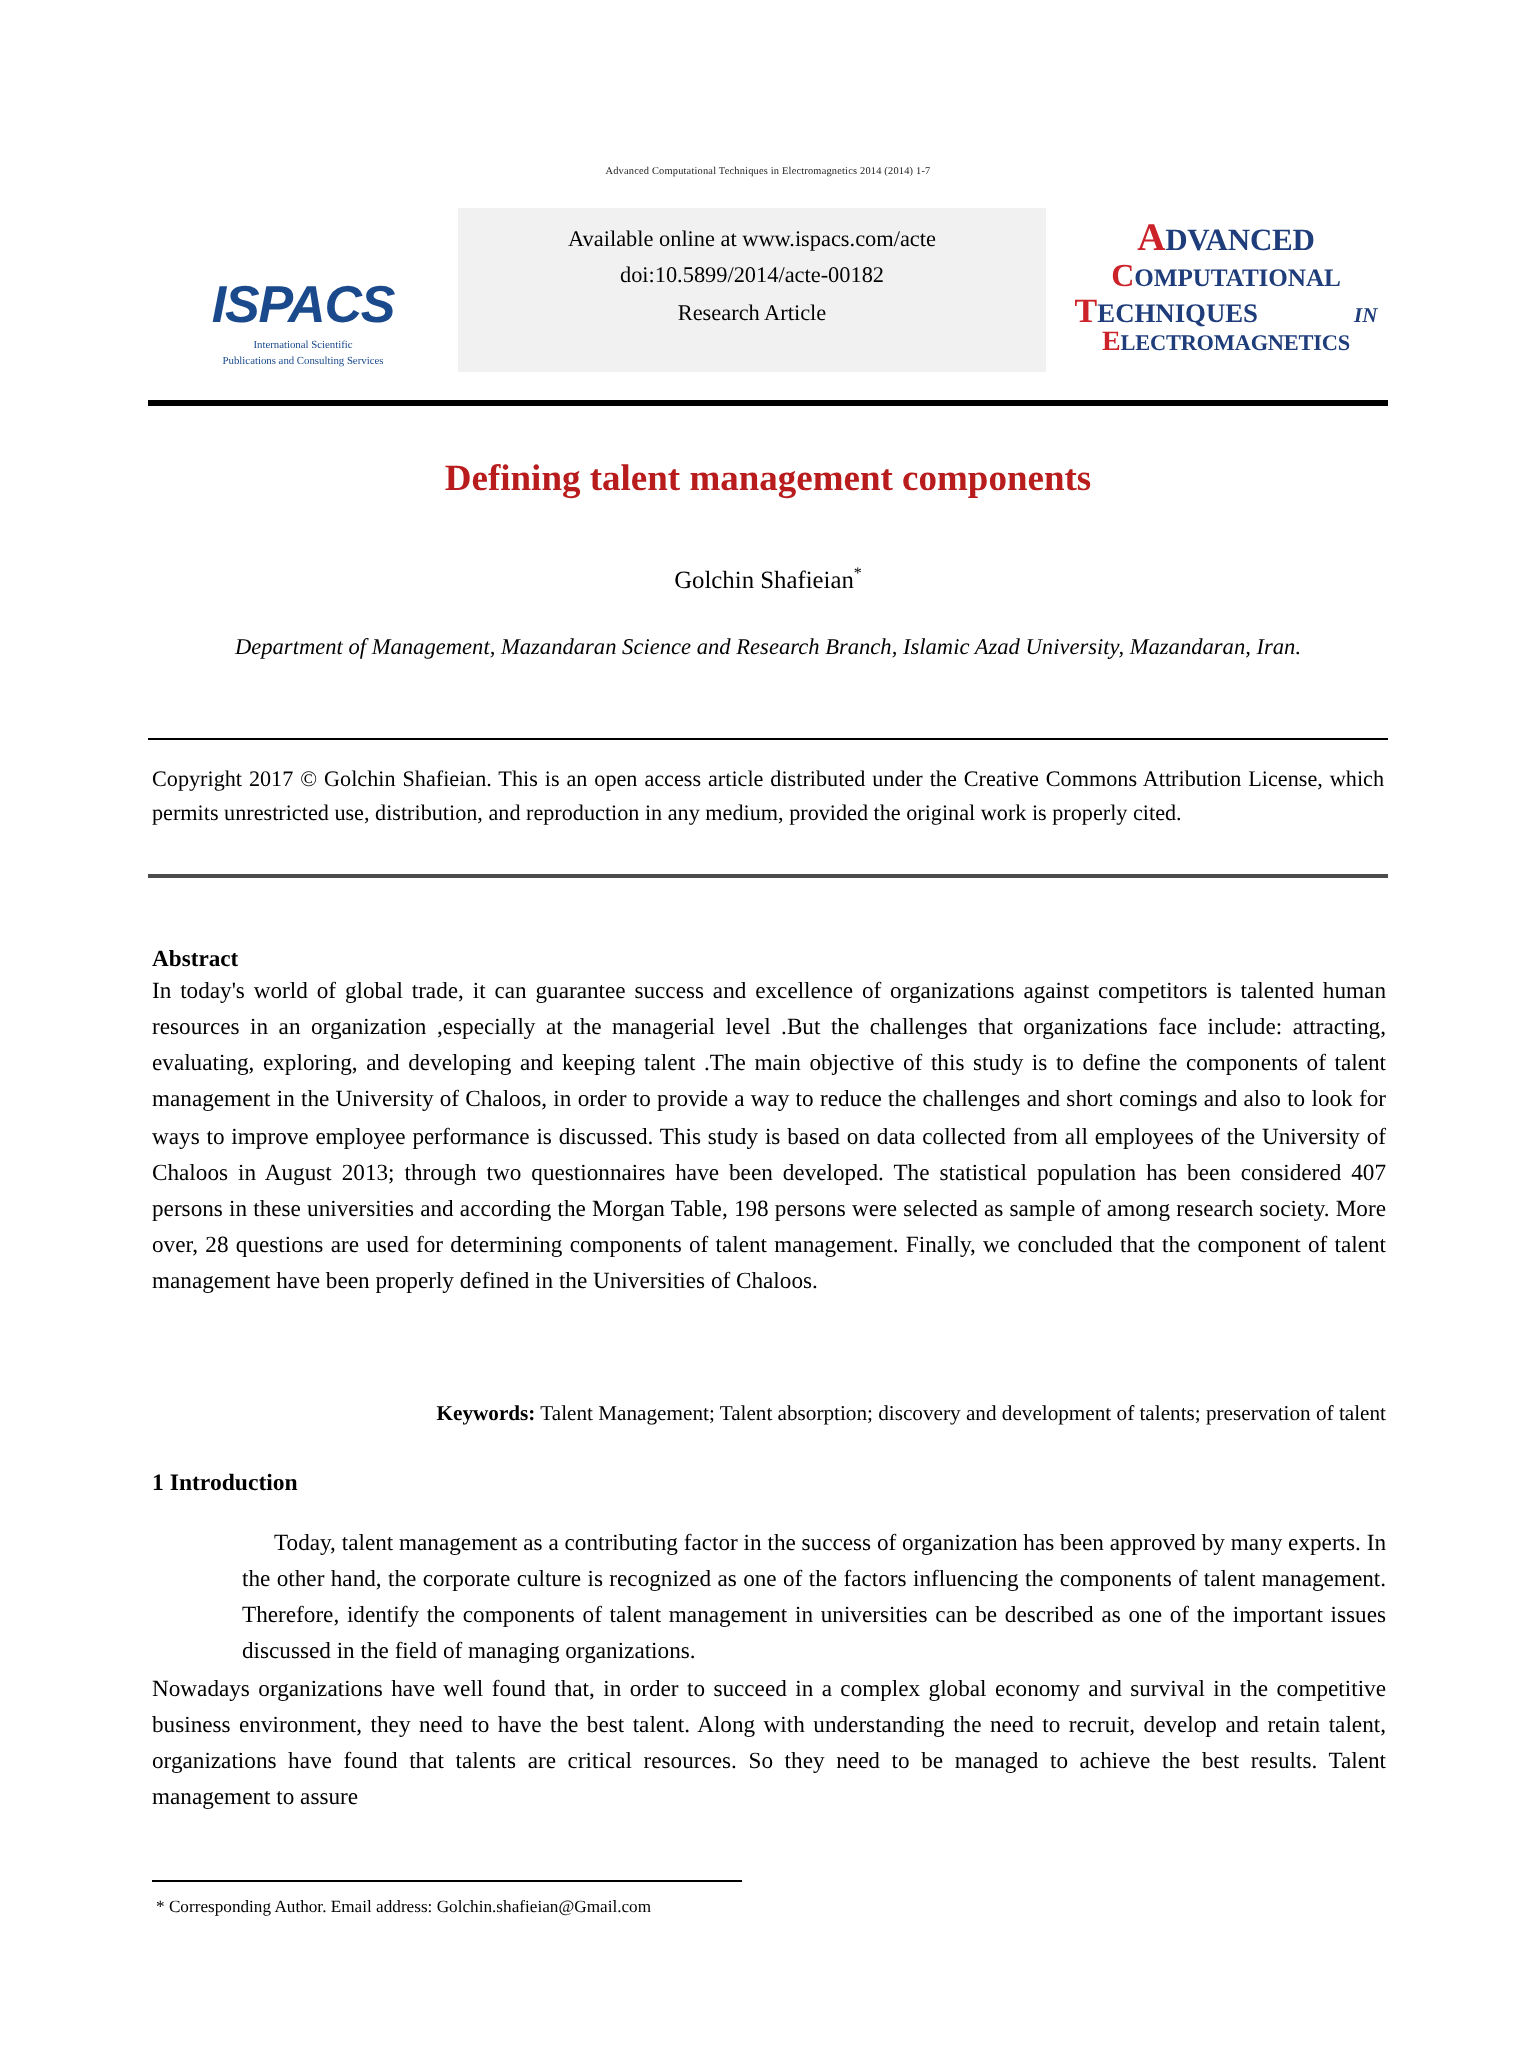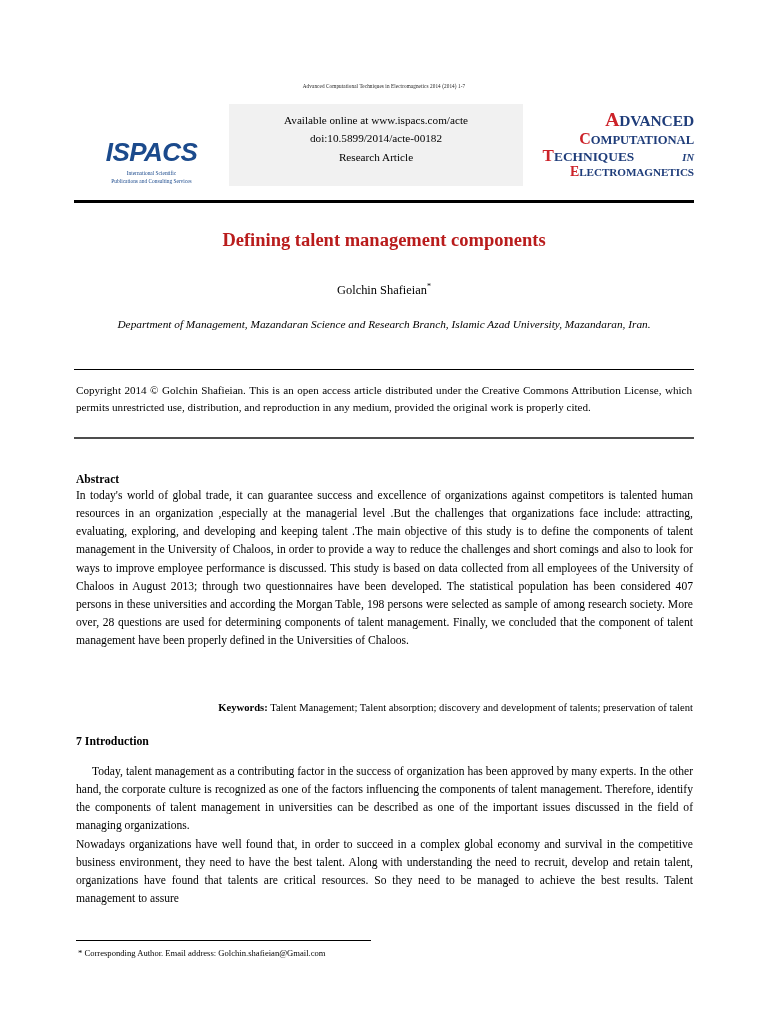--- a/index.html
+++ b/index.html
@@ -83,21 +83,21 @@
   .mast-center div {
     font-size: 11.2px;
     line-height: 1.62;
     color: #000;
     white-space: nowrap;
   }
   .mast-right {
     width: 162px;
     display: flex;
     flex-direction: column;
-    align-items: flex-end;
+    align-items: center;
     justify-content: center;
     padding-left: 9px;
   }
   .acte-line {
     font-family: "Liberation Serif", serif;
     font-weight: bold;
     color: #1f3d7a;
     line-height: 1.04;
     white-space: nowrap;
   }
@@ -221,21 +221,21 @@
     position: absolute;
     left: 76px;
     top: 763px;
     width: 617px;
     font-size: 11.6px;
     line-height: 1.565;
     text-align: justify;
     text-justify: inter-word;
   }
   .intro-body p { margin: 0; }
-  .intro-body p.indent { text-indent: 16px; }
+  .intro-body p.indent { text-indent: 16px; margin-left: 45px; }
 
   
   .footnote-rule {
     position: absolute;
     left: 76px;
     top: 940px;
     width: 295px;
     height: 1.2px;
     background: #000;
   }
@@ -283,32 +283,32 @@
   <div class="rule-thick" style="top:200px"></div>
 
   <div class="title">Defining talent management components</div>
 
   <div class="author"><span>Golchin Shafieian</span><sup>*</sup></div>
 
   <div class="affiliation">Department of Management, Mazandaran Science and Research Branch, Islamic Azad University, Mazandaran, Iran.</div>
 
   <div class="rule-thin" style="top:369px"></div>
 
-  <div class="copyright">Copyright 2014 © Golchin Shafieian. This is an open access article distributed under the Creative Commons Attribution License, which permits unrestricted use, distribution, and reproduction in any medium, provided the original work is properly cited.</div>
+  <div class="copyright">Copyright 2017 © Golchin Shafieian. This is an open access article distributed under the Creative Commons Attribution License, which permits unrestricted use, distribution, and reproduction in any medium, provided the original work is properly cited.</div>
 
   <div class="rule-med" style="top:437px"></div>
 
   <div class="abstract-block">
     <div class="abstract-head">Abstract</div>
     <div class="abstract-body">In today's world of global trade, it can guarantee success and excellence of organizations against competitors is talented human resources in an organization ,especially at the managerial level .But the challenges that organizations face include: attracting, evaluating, exploring, and developing and keeping talent .The main objective of this study is to define the components of talent management in the University of Chaloos, in order to provide a way to reduce the challenges and short comings and also to look for ways to improve employee performance is discussed. This study is based on data collected from all employees of the University of Chaloos in August 2013; through two questionnaires have been developed. The statistical population has been considered 407 persons in these universities and according the Morgan Table, 198 persons were selected as sample of among research society. More over, 28 questions are used for determining components of talent management. Finally, we concluded that the component of talent management have been properly defined in the Universities of Chaloos.</div>
   </div>
 
   <div class="keywords"><b>Keywords:</b> <span>Talent Management; Talent absorption; discovery and development of talents; preservation of talent</span></div>
 
-  <div class="intro-head">7 Introduction</div>
+  <div class="intro-head">1 Introduction</div>
 
   <div class="intro-body">
     <p class="indent">Today, talent management as a contributing factor in the success of organization has been approved by many experts. In the other hand, the corporate culture is recognized as one of the factors influencing the components of talent management. Therefore, identify the components of talent management in universities can be described as one of the important issues discussed in the field of managing organizations.</p>
     <p>Nowadays organizations have well found that, in order to succeed in a complex global economy and survival in the competitive business environment, they need to have the best talent. Along with understanding the need to recruit, develop and retain talent, organizations have found that talents are critical resources. So they need to be managed to achieve the best results. Talent management to assure</p>
   </div>
 
   <div class="footnote-rule"></div>
   <div class="footnote">* Corresponding Author. Email address: Golchin.shafieian@Gmail.com</div>
 
 </div>

